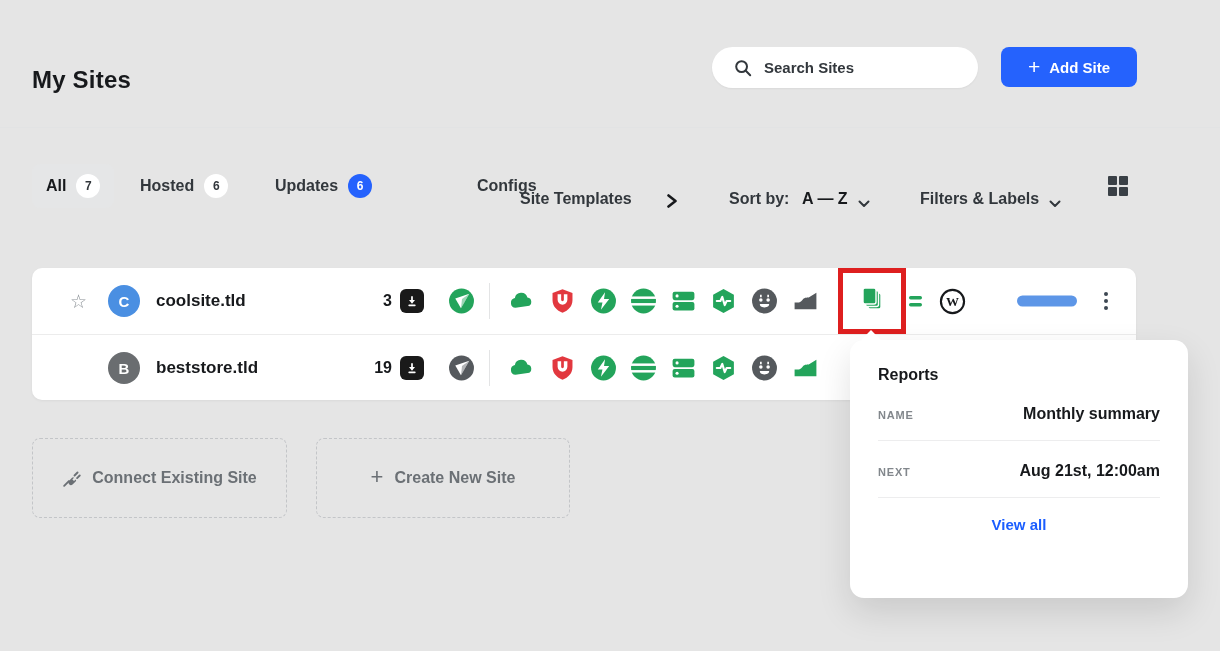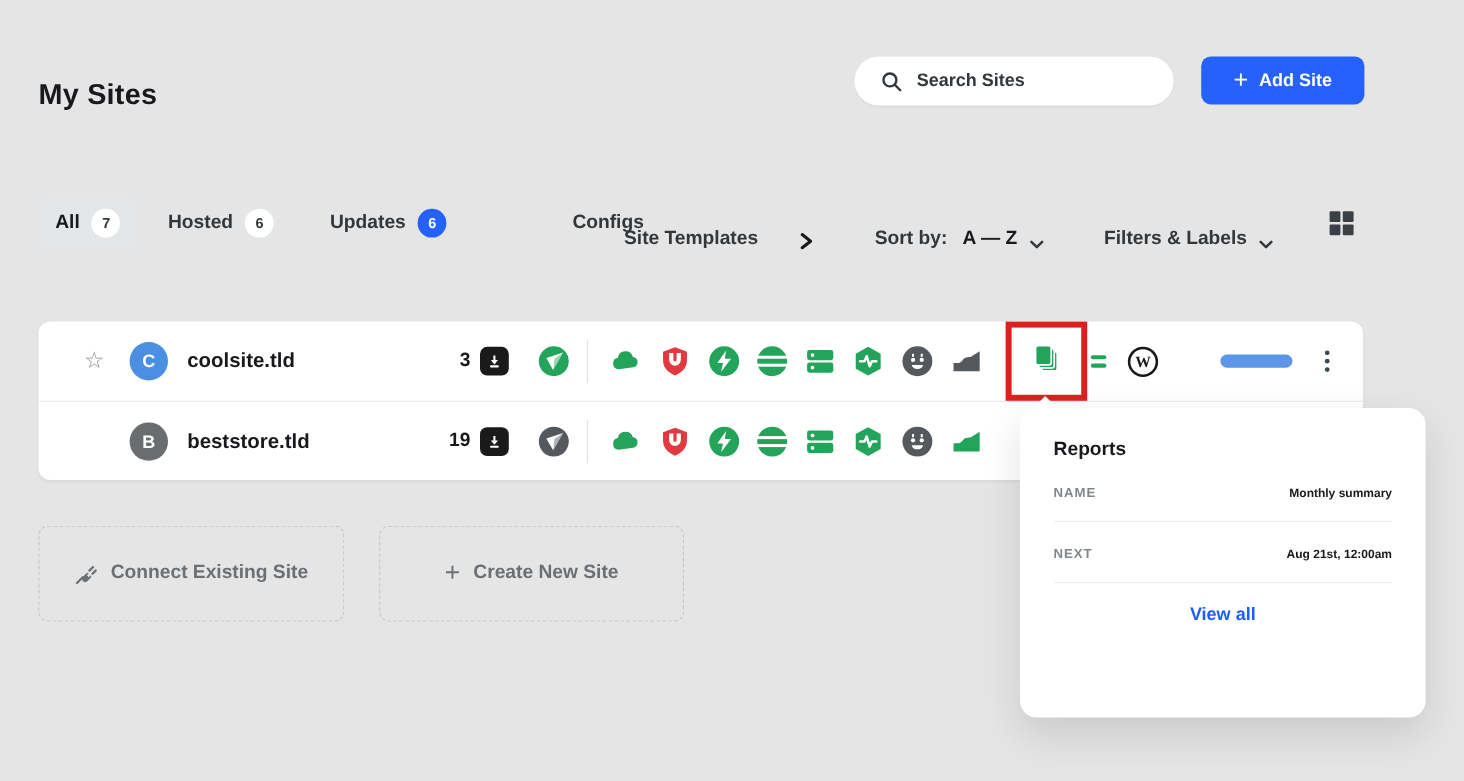--- a/index.html
+++ b/index.html
@@ -58,21 +58,21 @@
   .red-box{position:absolute;left:838px;top:268px;width:68px;height:66px;background:#fff;
            border:5px solid #de1f1f;box-sizing:border-box;z-index:3;display:flex;align-items:center;justify-content:center;}
 
   
   .popover{position:absolute;left:850px;top:340px;width:338px;height:258px;background:#fff;border-radius:14px;
            box-shadow:0 14px 34px rgba(0,0,0,.12);z-index:4;box-sizing:border-box;padding:26px 28px 0;}
   .popover::before{content:"";position:absolute;left:14px;top:-7px;width:14px;height:14px;background:#fff;transform:rotate(45deg);}
   .popover-title{font-size:16px;font-weight:700;}
   .pop-row{display:flex;justify-content:space-between;align-items:baseline;padding:21px 0 17px;border-bottom:1px solid #ededee;}
   .pop-label{font-size:11px;font-weight:700;color:#82878c;letter-spacing:.8px;text-align:right;}
-  .pop-value{font-size:10px;font-weight:700;color:#17191c;}
+  .pop-value{font-size:16px;font-weight:700;color:#17191c;}
   .pop-link-row{padding:18px 0;text-align:center;}
   .pop-link{font-size:15px;font-weight:700;color:#1b5eff;text-decoration:none;cursor:pointer;}
 
   
   .action-btn{position:absolute;top:438px;height:80px;border:1px dashed #c3c5c8;border-radius:8px;background:transparent;
               display:flex;align-items:center;justify-content:center;gap:11px;font-family:inherit;
               font-size:16px;font-weight:700;color:#6b7075;cursor:pointer;box-sizing:border-box;}
   .action-btn .plus{font-size:22px;font-weight:400;margin-top:-2px;}
   .a1{left:32px;width:255px;} .a2{left:316px;width:254px;} .a3{left:600px;width:278px;z-index:2;}
 </style>

